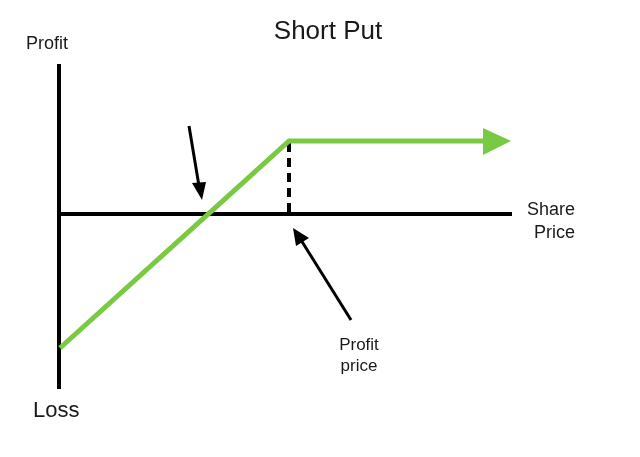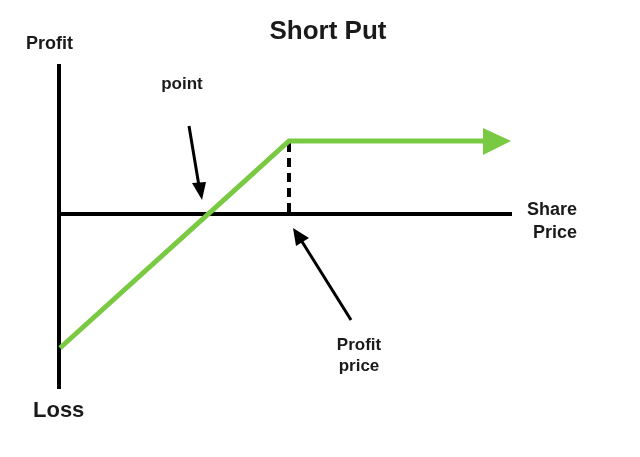--- a/index.html
+++ b/index.html
@@ -1,17 +1,17 @@
 <!DOCTYPE html>
 <html><head>
 <meta charset="utf-8">
 <style>
   html, body { margin:0; padding:0; background:#ffffff; }
   body { width:640px; height:457px; position:relative; overflow:hidden; font-family:"Liberation Sans", sans-serif; }
-  .lbl { position:absolute; font-weight:bold; color:#1a1a1a; white-space:nowrap; line-height:1.1; }
+  .lbl { position:absolute; font-weight:normal; color:#1a1a1a; white-space:nowrap; line-height:1.1; }
   #title { left:0; width:656px; top:16px; text-align:center; font-size:26px; }
   #profit { left:26px; top:34px; font-size:18px; }
   #loss { left:33px; top:398px; font-size:22px; }
   #share { left:527px; top:198px; font-size:18px; text-align:right; line-height:1.25; }
   #breakeven { left:120px; top:74px; font-size:17px; text-align:center; width:124px; line-height:1.2; }
   #strike { left:320px; top:334px; font-size:17px; text-align:center; width:78px; line-height:1.25; }
   svg { position:absolute; left:0; top:0; }
 </style>
 </head>
 <body>
@@ -38,18 +38,17 @@
 </svg>
 
 <div id="title" class="lbl">Short Put</div>
 <div id="profit" class="lbl">Profit</div>
 <div id="loss" class="lbl">Loss</div>
 <div id="share" class="lbl">
   <div>Share</div>
   <div>Price</div>
 </div>
 <div id="breakeven" class="lbl">
-  <div>point</div>
 </div>
 <div id="strike" class="lbl">
   <div>Profit</div>
   <div>price</div>
 </div>
 
 </body></html>

